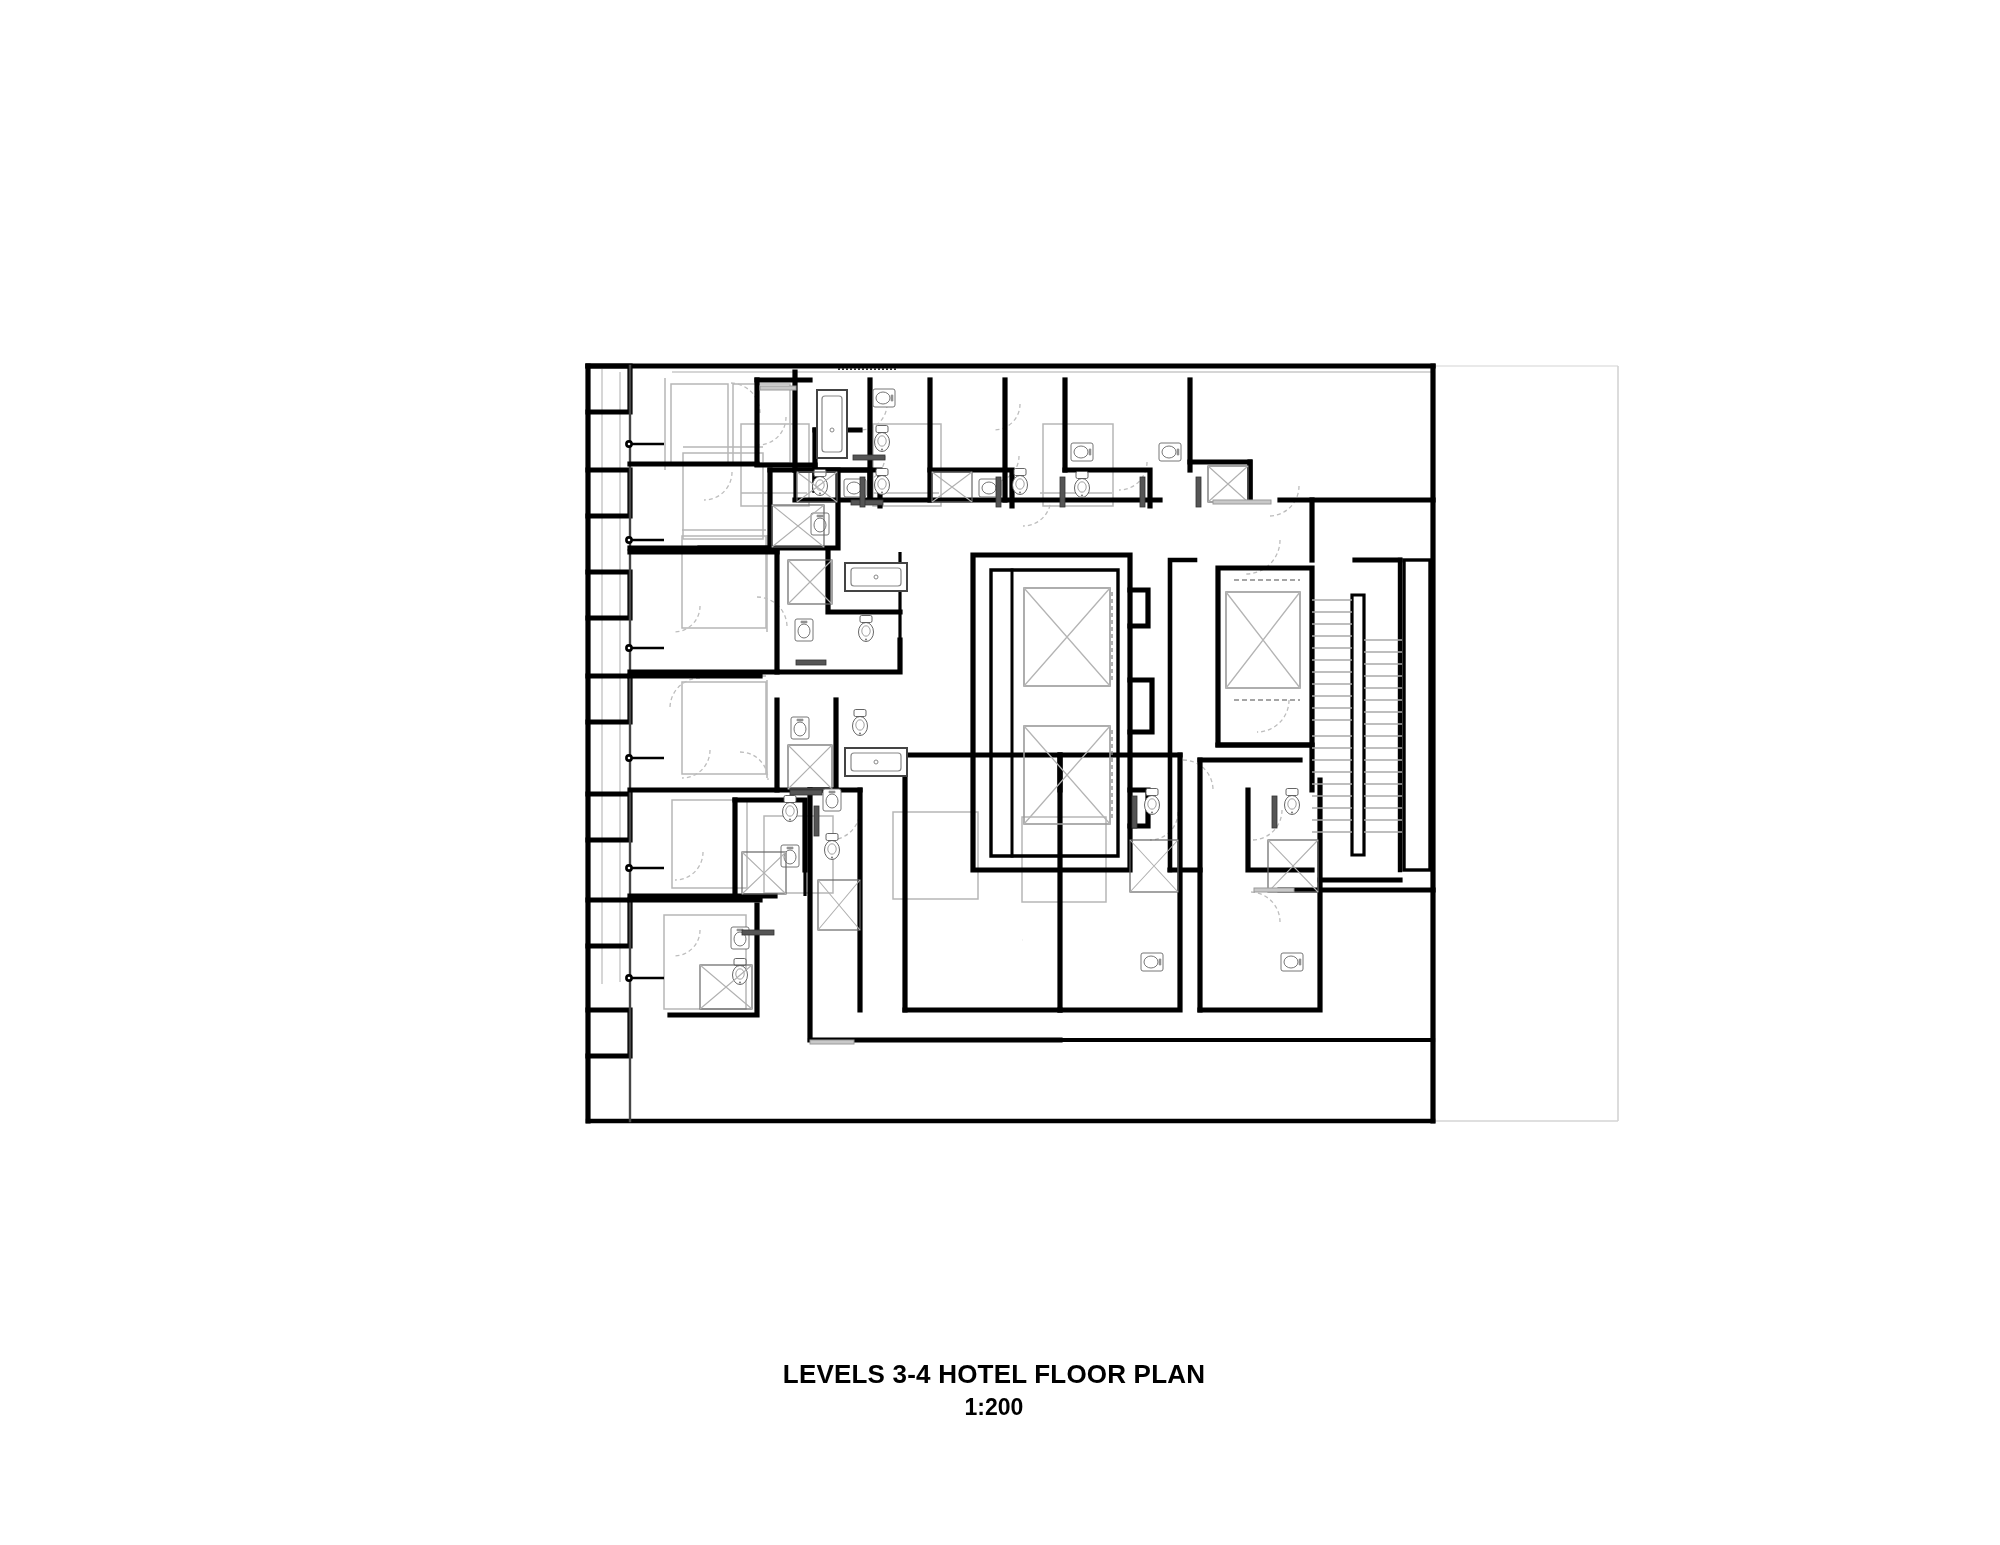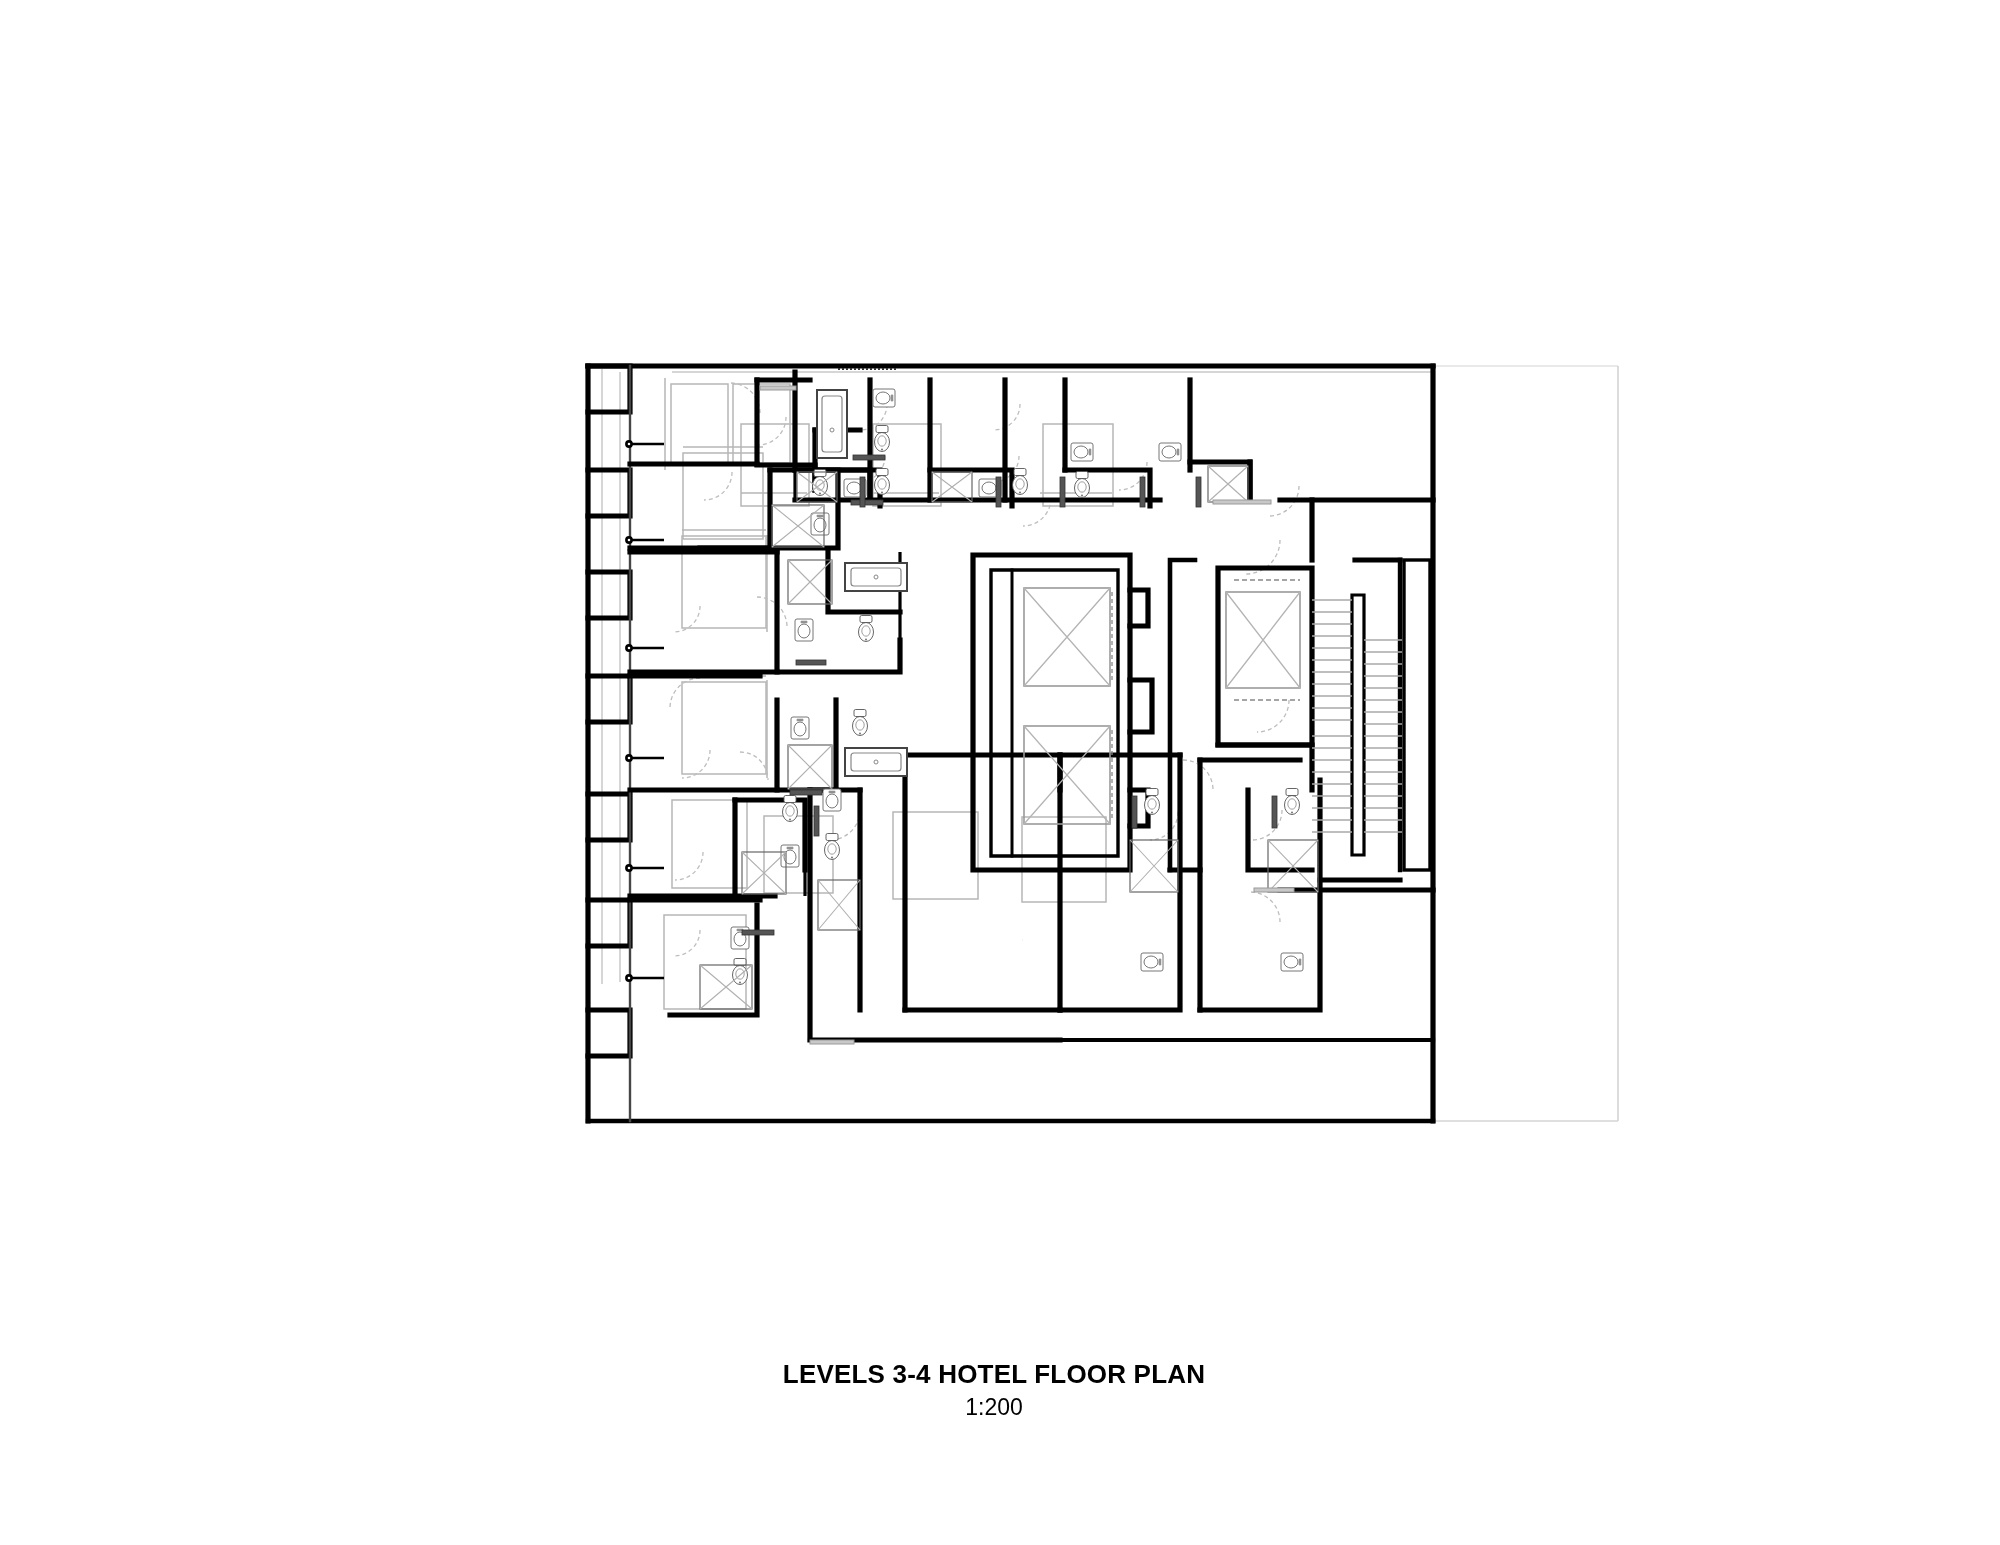--- a/index.html
+++ b/index.html
@@ -16,21 +16,21 @@
   #plan-svg{display:block;width:2000px;height:1320px;}
   #caption{
     position:absolute;left:0;top:1358px;width:1988px;
     text-align:center;
   }
   #plan-title{
     font-size:26px;font-weight:bold;letter-spacing:0.2px;
     line-height:32px;color:#000;
   }
   #plan-scale{
-    font-size:23px;font-weight:normal;line-height:30px;color:#000;
+    font-size:23px;font-weight:bold;line-height:30px;color:#000;
     margin-top:2px;
   }
 </style>
 </head>
 <body>
 
 <div id="sheet">
 
   <div id="plan-area">
   <svg id="plan-svg" viewBox="0 0 2000 1320" xmlns="http://www.w3.org/2000/svg">

